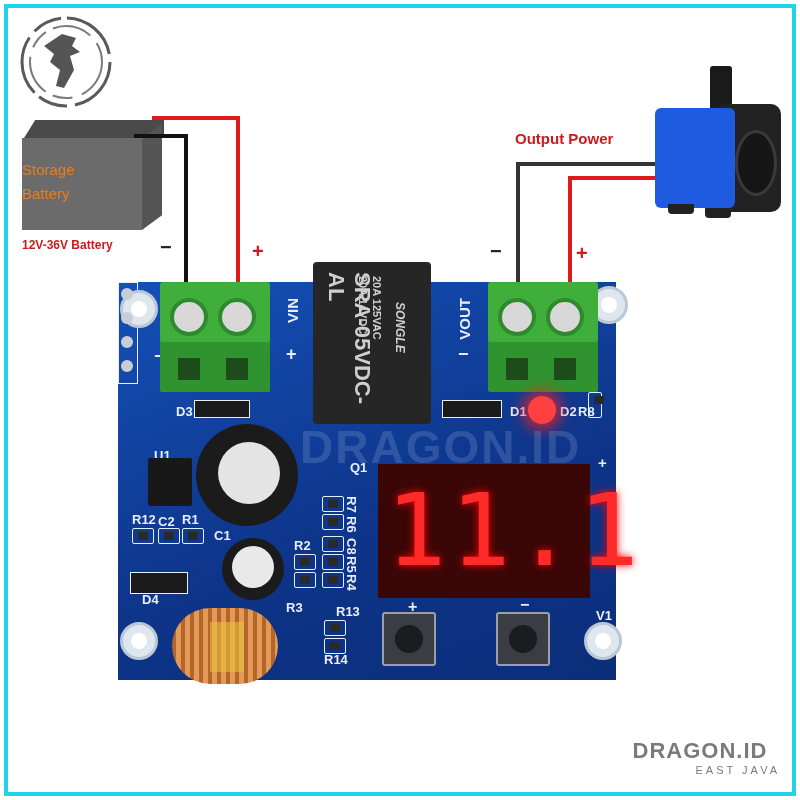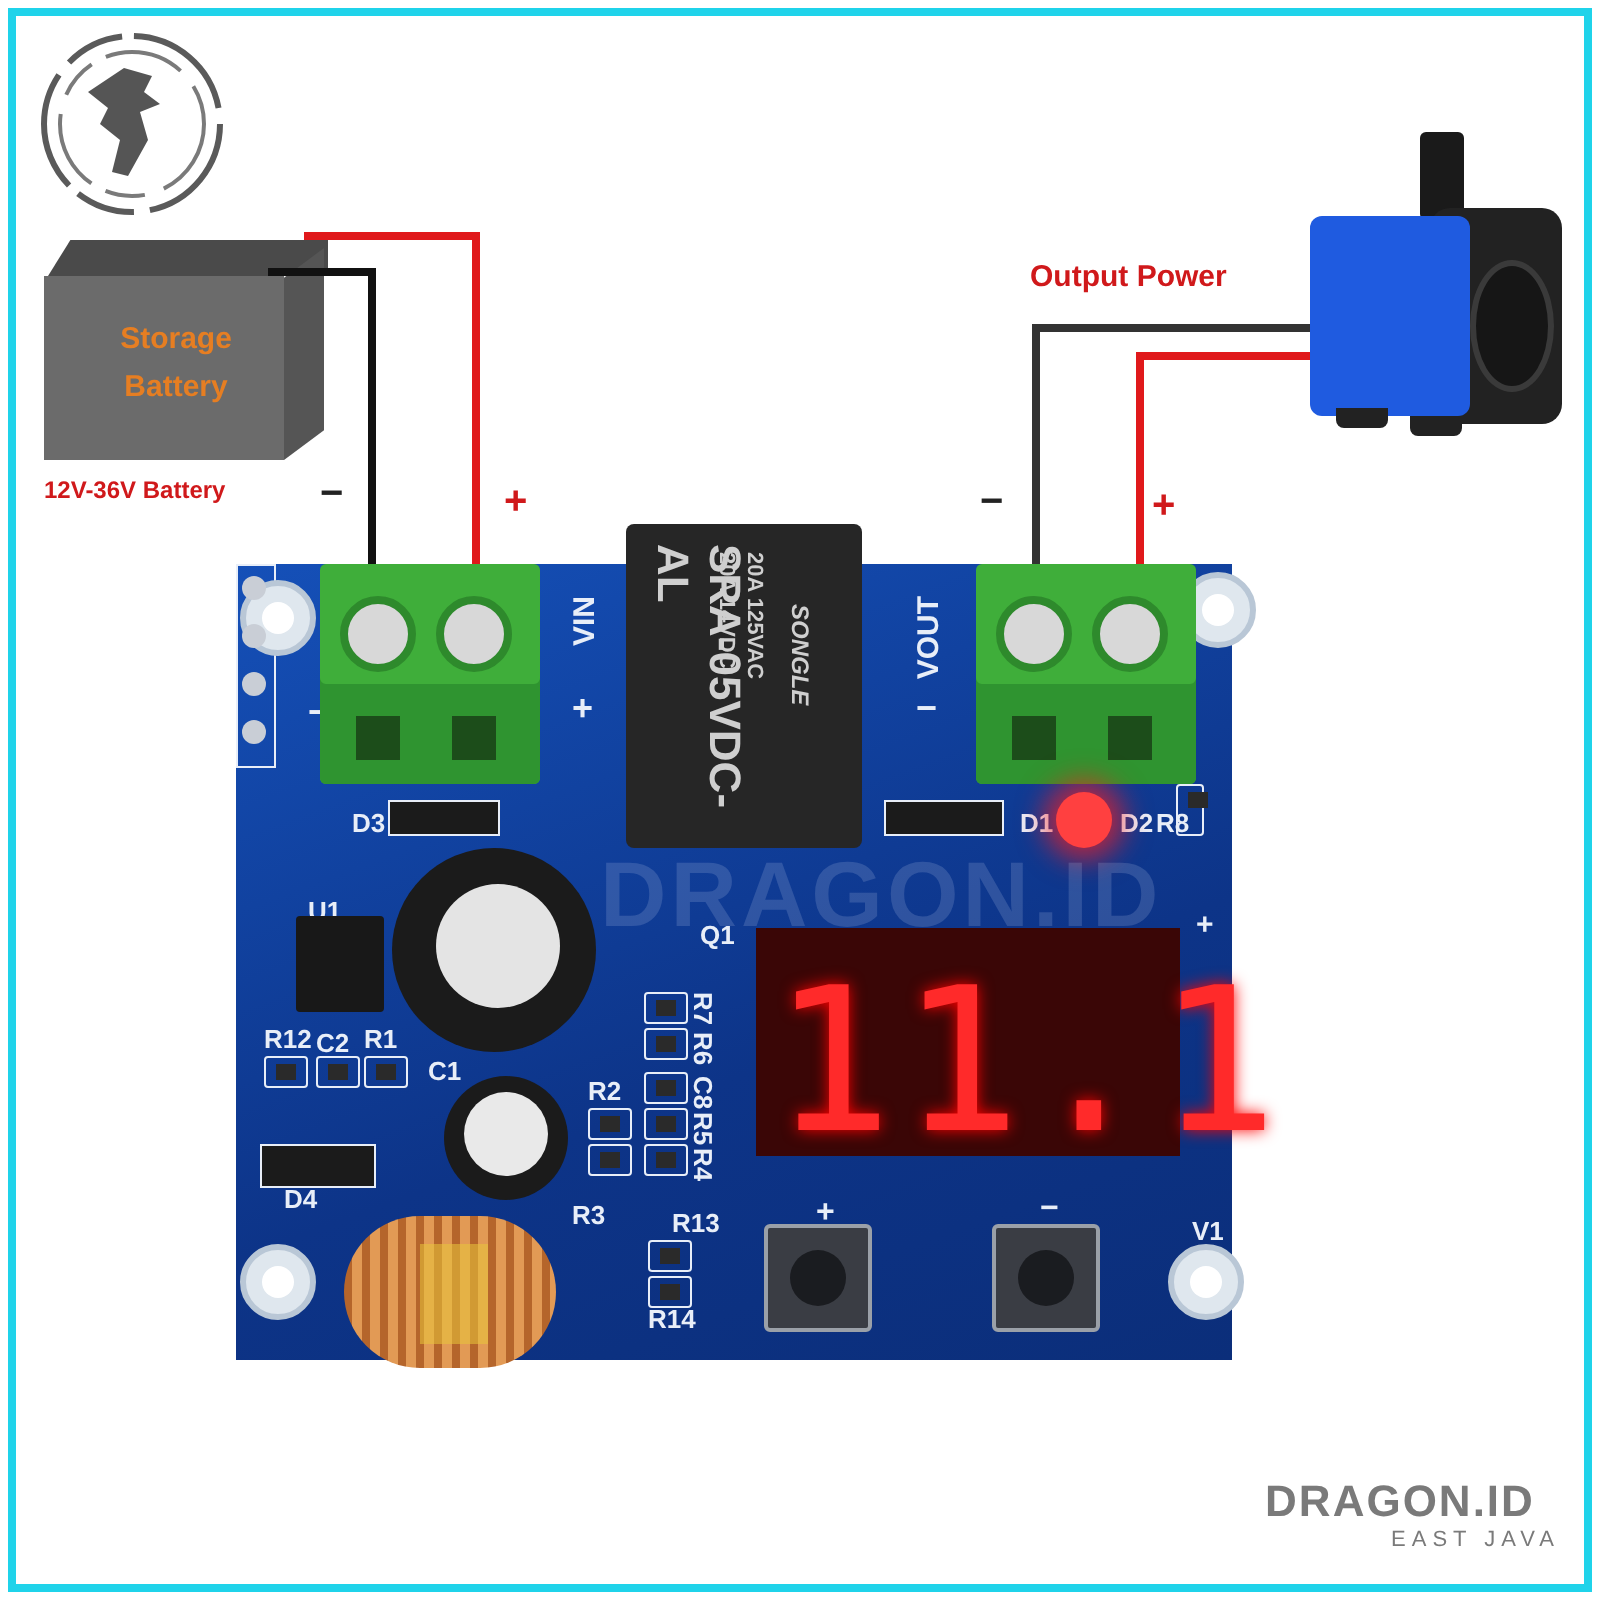--- a/index.html
+++ b/index.html
@@ -11,22 +11,22 @@
 
   
   .logo { left:14px; top:12px; width:104px; height:100px; }
 
   
   .bat-top { left:24px; top:120px; width:140px; height:18px; background:#4a4a4a;
              clip-path: polygon(8% 0,100% 0,100% 100%,0 100%); }
   .bat-front { left:22px; top:138px; width:120px; height:92px; background:#6b6b6b; }
   .bat-side { left:142px; top:124px; width:20px; height:106px; background:#555;
               clip-path: polygon(0 14%,100% 0,100% 86%,0 100%); }
-  .bat-text { left:22px; top:158px; width:132px; text-align:center; color:#e67e22;
-              font-weight:bold; font-size:15px; line-height:24px; }
+  .bat-text { left:22px; top:158px; width:132px; text-align:left; color:#e67e22;
+              font-weight:normal; font-size:15px; line-height:24px; }
   .bat-label { left:22px; top:238px; color:#d0191b; font-weight:bold; font-size:12px; }
 
   .sign { font-weight:bold; font-size:20px; color:#d0191b; }
   .sign.minus { color:#222; }
 
   
   .wire { position:absolute; }
   .red { background:#e0191b; }
   .blk { background:#111; }
   .gry { background:#333; }
@@ -65,21 +65,21 @@
 
   .cap-big { left:196px; top:424px; width:102px; height:102px; border-radius:50%; background:#1b1b1b; }
   .cap-big-top { left:218px; top:442px; width:62px; height:62px; border-radius:50%; background:#e4e4e4; }
   .cap-sm { left:222px; top:538px; width:62px; height:62px; border-radius:50%; background:#1b1b1b; }
   .cap-sm-top { left:232px; top:546px; width:42px; height:42px; border-radius:50%; background:#e9e9e9; }
 
   .ic { left:148px; top:458px; width:44px; height:48px; background:#181818; border-radius:2px; }
   .pad { position:absolute; width:22px; height:16px; border:1.5px solid #e8eef8; border-radius:2px; box-sizing:border-box; }
   .pad::after { content:""; position:absolute; left:5px; top:3px; width:10px; height:8px; background:#2a2a2a; }
 
-  .display { left:378px; top:464px; width:212px; height:114px; background:#3a0606; }
+  .display { left:378px; top:464px; width:212px; height:134px; background:#3a0606; }
   .digits { position:absolute; left:8px; top:12px; font-family:"DejaVu Sans Mono", monospace;
             font-size:100px; line-height:110px; color:#ff2a2a; letter-spacing:4px;
             text-shadow:0 0 8px #ff0000; }
   .pins { left:594px; top:480px; width:18px; height:100px; border:1.5px solid #e8eef8; }
   .pin { position:absolute; left:3px; width:12px; height:12px; border-radius:50%; background:#c9ced6; }
 
   .btn { position:absolute; width:54px; height:54px; background:#3a3d44; border-radius:3px;
          border:2px solid #9aa0a8; box-sizing:border-box; }
   .btn::after { content:""; position:absolute; left:11px; top:11px; width:28px; height:28px;
                 border-radius:50%; background:#1a1c20; }

